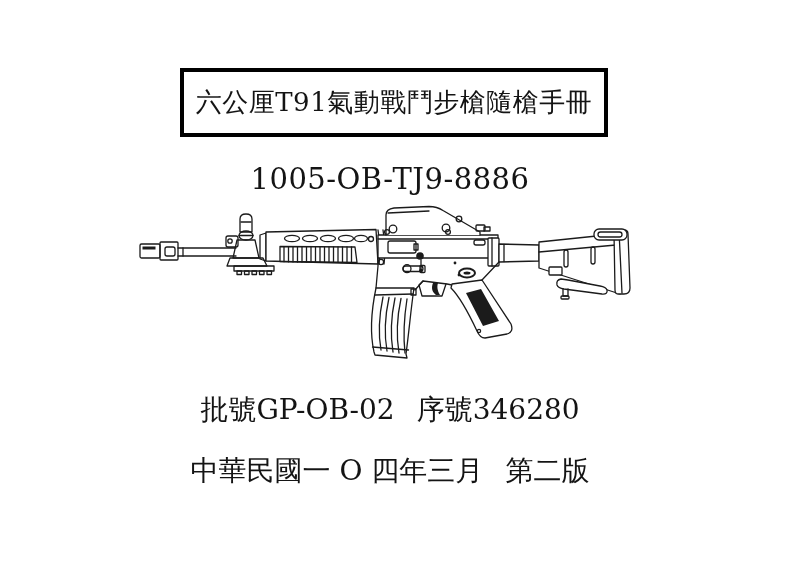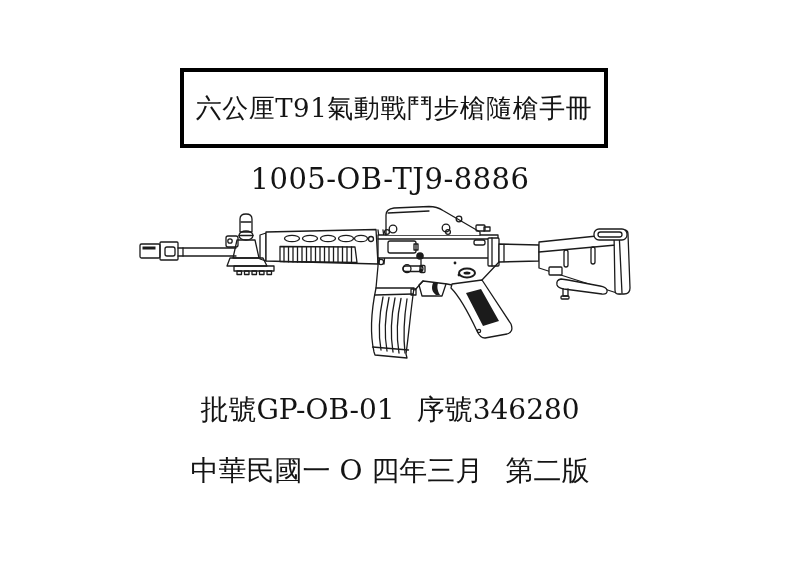--- a/index.html
+++ b/index.html
@@ -7,21 +7,21 @@
     width:800px;height:569px;
     background:#ffffff;
     position:relative;
     overflow:hidden;
     font-family:"DejaVu Serif","Liberation Serif",serif;
     color:#141414;
   }
   .title-box{
     position:absolute;
     left:180px;top:68px;
-    width:428px;height:80px;
+    width:428px;height:69px;
     border:4px solid #000;
     box-sizing:border-box;
     display:flex;align-items:center;justify-content:center;
     background:#fff;
   }
   .title-box .title-text{
     font-size:26px;
     letter-spacing:0.5px;
     white-space:nowrap;
   }
@@ -201,18 +201,18 @@
       <g>
         <path d="M322,84 L352,80 L381,124 Q384,132 377,134 L355,138 Q350,138 347,131 C339,114 330,97 321,88 Z" class="fillwhite"></path>
         <path d="M336,93 L351,89 L369,121 L353,126 Z" class="dark"></path>
         <circle cx="349" cy="131" r="1.6"></circle>
       </g>
     </g>
   </svg>
 </div>
 
 <div class="center-line batch-line">
-  <span>批號</span><span>GP-OB-01</span><span class="gap">序號</span><span>346280</span>
+  <span>批號</span><span>GP-OB-02</span><span class="gap">序號</span><span>346280</span>
 </div>
 
 <div class="center-line edition-line">
   <span>中華民國一 O 四年三月</span><span class="gap">第二版</span>
 </div>
 
 </body></html>

